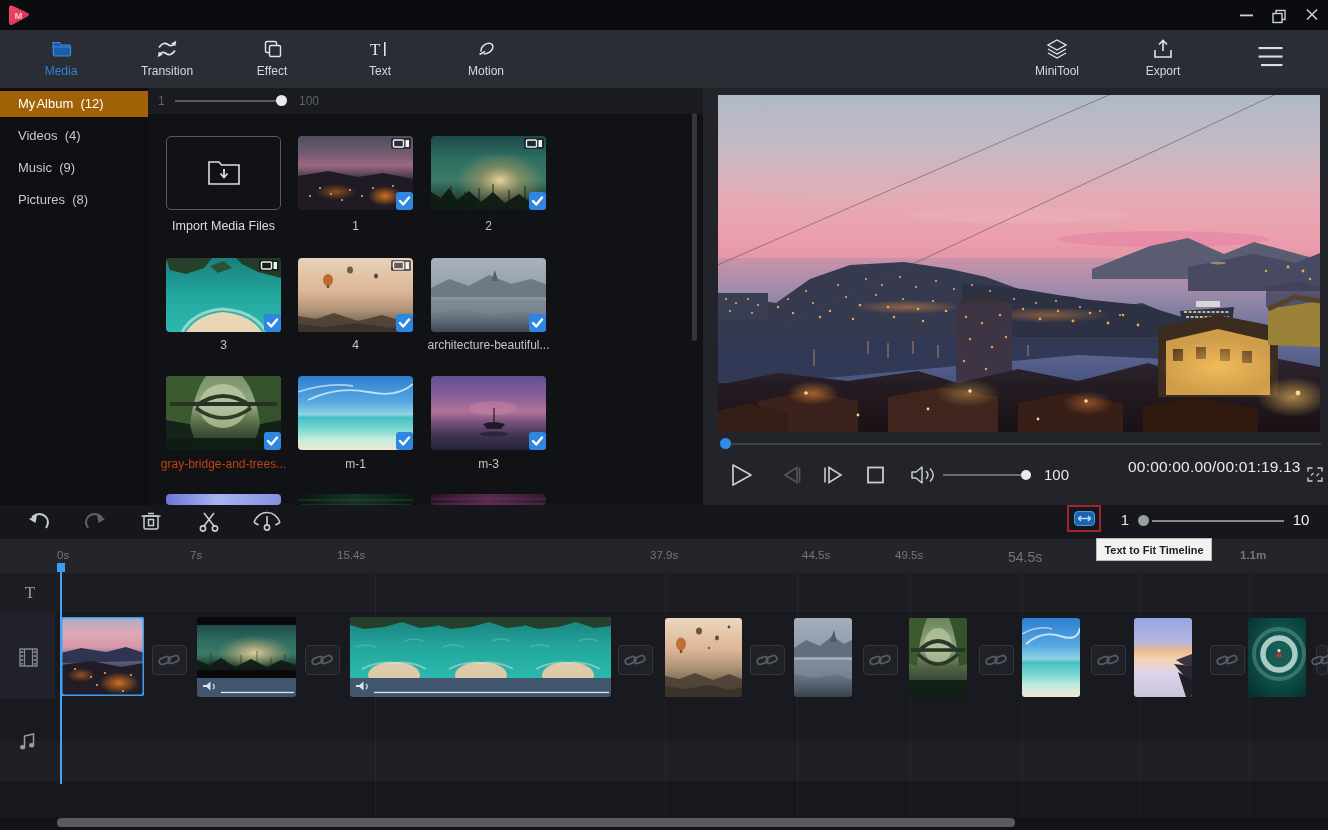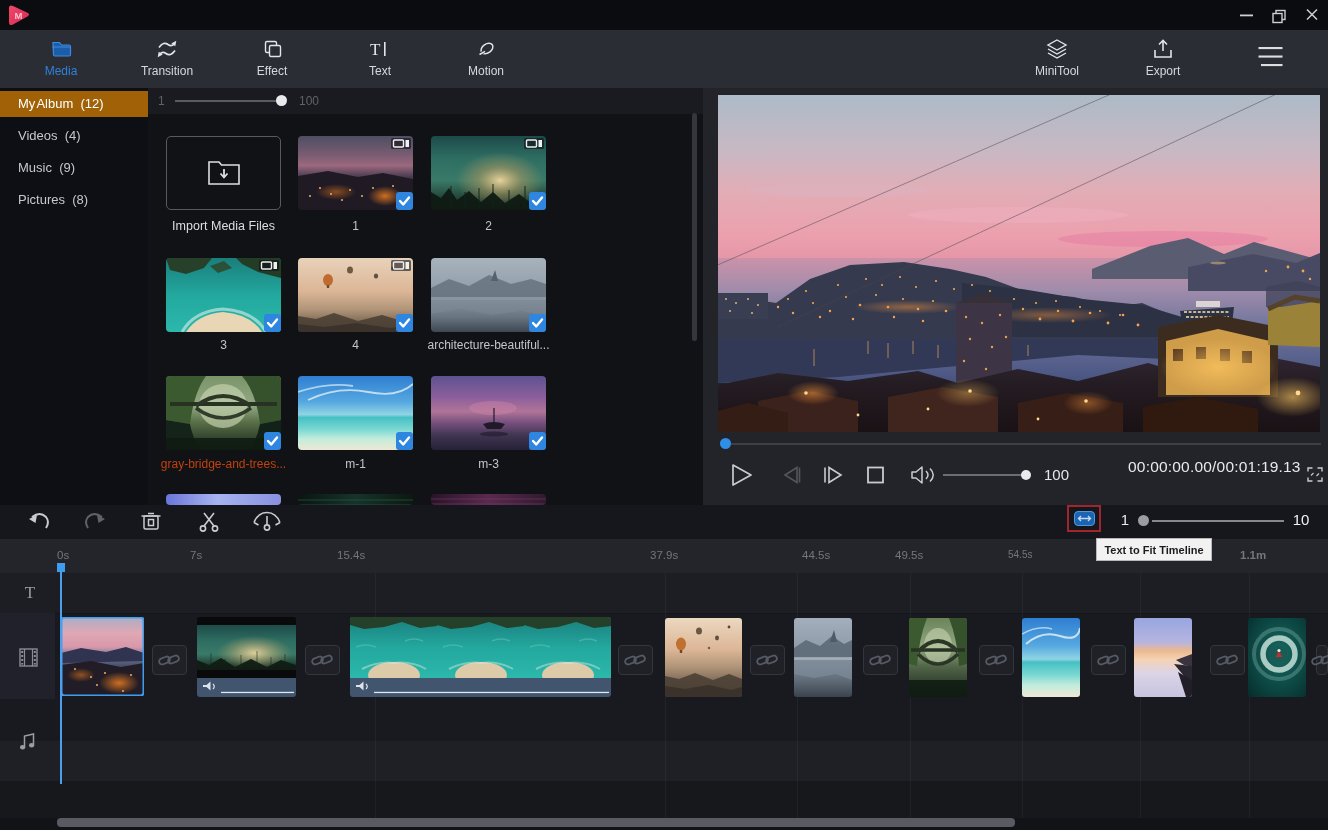--- a/index.html
+++ b/index.html
@@ -656,21 +656,21 @@
 <div class="abs" style="left:1152px;top:520px;width:132px;height:1.5px;background:#85888f;"></div>
 <div class="abs" style="left:1286px;top:511px;width:30px;text-align:center;color:#f0f1f3;font-size:15px;">10</div>
 
 <div class="abs" style="left:0;top:539px;width:1328px;height:34px;background:#24252a;"></div>
 <div class="abs" style="left:57px;top:549px;color:#73767f;font-size:11.5px;">0s</div>
 <div class="abs" style="left:190px;top:549px;color:#73767f;font-size:11.5px;">7s</div>
 <div class="abs" style="left:337px;top:549px;color:#73767f;font-size:11.5px;">15.4s</div>
 <div class="abs" style="left:650px;top:549px;color:#73767f;font-size:11.5px;">37.9s</div>
 <div class="abs" style="left:802px;top:549px;color:#73767f;font-size:11.5px;">44.5s</div>
 <div class="abs" style="left:895px;top:549px;color:#73767f;font-size:11.5px;">49.5s</div>
-<div class="abs" style="left:1008px;top:549px;color:#73767f;font-size:10px;">54.5s</div>
+<div class="abs" style="left:1008px;top:549px;color:#73767f;font-size:14px;">54.5s</div>
 <div class="abs" style="left:1240px;top:549px;color:#73767f;font-size:11.5px;font-weight:bold;">1.1m</div>
 
 <div class="abs" style="left:0;top:573px;width:1328px;height:257px;background:#191a1f;"></div>
 <div class="abs" style="left:0;top:573px;width:1328px;height:40px;background:#1d1e23;"></div>
 <div class="abs" style="left:0;top:613px;width:1328px;height:1px;background:#141519;"></div>
 <div class="abs" style="left:0;top:741px;width:1328px;height:40px;background:#1f2026;"></div>
 <div class="abs" style="left:0;top:781px;width:1328px;height:37px;background:#17181c;"></div>
 <div class="abs" style="left:0;top:818px;width:1328px;height:12px;background:#121317;"></div>
 <div class="abs" style="left:57px;top:818px;width:958px;height:9px;border-radius:4px;background:#595a62;"></div>
 

